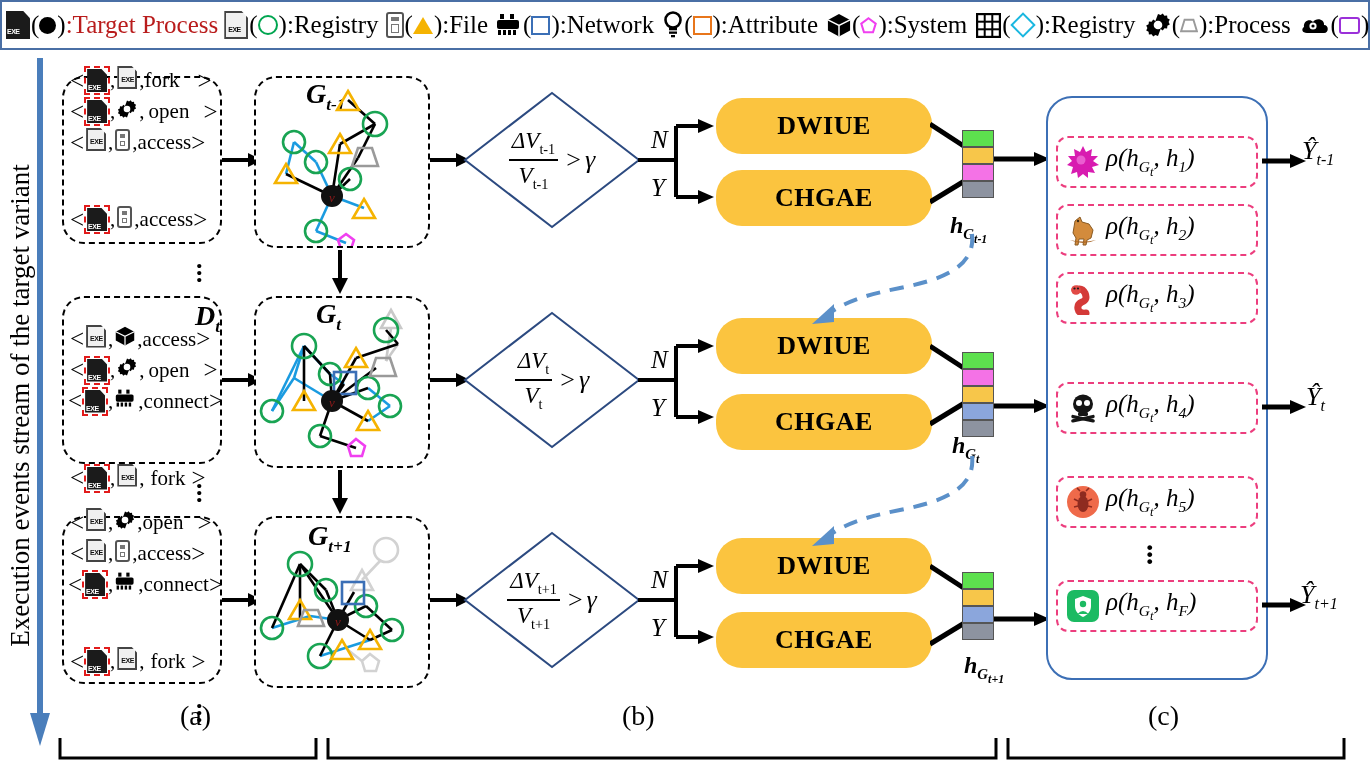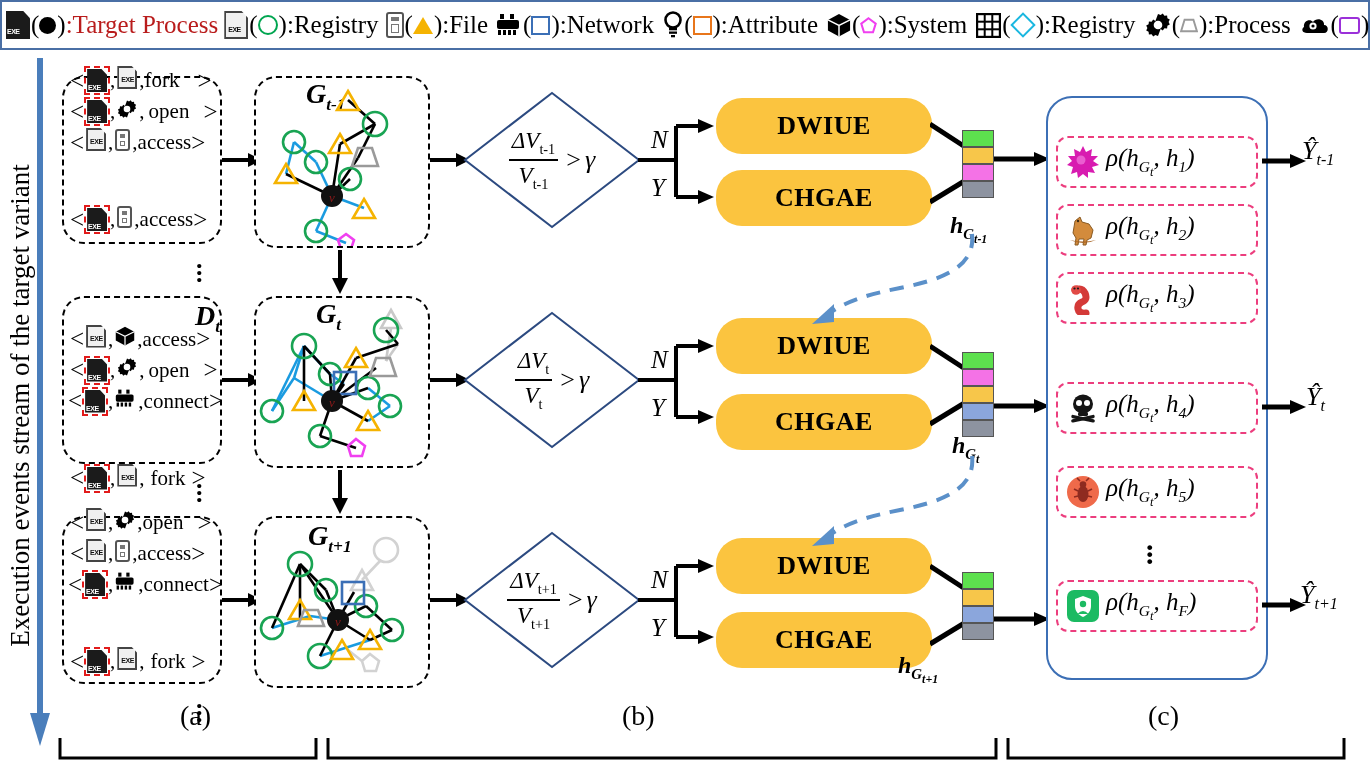--- a/index.html
+++ b/index.html
@@ -719,21 +719,21 @@
 <div class="hlabel" style="left:952px;top:432px;">
   <span>h</span><sub><span>G</span><sub style="font-size:0.8em;">t</sub></sub>
 </div>
 
 <div class="hvec" id="hv2" style="left:962px;top:572px;">
     <div style="background: rgb(93, 224, 78);"></div>
     <div style="background: rgb(247, 198, 74);"></div>
     <div style="background: rgb(139, 166, 220);"></div>
     <div style="background: rgb(141, 147, 160);"></div>
   </div>
-<div class="hlabel" style="left:898px;top:652px;">
+<div class="hlabel" style="left:964px;top:652px;">
   <span>h</span><sub><span>G</span><sub style="font-size:0.8em;">t+1</sub></sub>
 </div>
 
 <svg class="abs" style="left:994px;top:148px;" width="56" height="22">
     <line x1="0" y1="11" x2="42" y2="11" stroke="#000" stroke-width="5"></line>
     <polygon points="56,11 40,4 40,18" fill="#000"></polygon>
   </svg>
 <svg class="abs" style="left:994px;top:395px;" width="56" height="22">
     <line x1="0" y1="11" x2="42" y2="11" stroke="#000" stroke-width="5"></line>
     <polygon points="56,11 40,4 40,18" fill="#000"></polygon>
@@ -794,21 +794,21 @@
         <rect x="12" y="21" width="10" height="4" rx="1.6" fill="#151515"></rect>
         <circle cx="13" cy="12" r="3" fill="#fff"></circle>
         <circle cx="21" cy="12" r="3" fill="#fff"></circle>
         <rect x="5" y="26" width="24" height="3.4" rx="1.7" fill="#151515" transform="rotate(12 17 28)"></rect>
         <rect x="5" y="26" width="24" height="3.4" rx="1.7" fill="#151515" transform="rotate(-12 17 28)"></rect>
       </svg>
   </span>
   <span class="rtxt">ρ(<span class="mathit">h</span><sub><span class="mathit">G</span><sub style="font-size:.8em;">t</sub></sub>, <span class="mathit">h</span><sub>4</sub>)</span>
 </div>
 
-<div class="rrow" style="left:1056px;top:466px;width:202px;height:52px;">
+<div class="rrow" style="left:1056px;top:476px;width:202px;height:52px;">
   <span class="mico">
     <svg width="34" height="34" viewBox="0 0 34 34">
         <circle cx="17" cy="17" r="16" fill="#ef6a4a"></circle>
         <ellipse cx="17" cy="19" rx="5.5" ry="8" fill="#8e2b20"></ellipse>
         <circle cx="17" cy="9.5" r="3.3" fill="#8e2b20"></circle>
         <line x1="14" y1="6" x2="11" y2="3" stroke="#8e2b20" stroke-width="1.6"></line>
         <line x1="20" y1="6" x2="23" y2="3" stroke="#8e2b20" stroke-width="1.6"></line>
         <line x1="8" y1="14" x2="12" y2="16" stroke="#8e2b20" stroke-width="1.8"></line>
         <line x1="26" y1="14" x2="22" y2="16" stroke="#8e2b20" stroke-width="1.8"></line>
         <line x1="8" y1="22" x2="12" y2="21" stroke="#8e2b20" stroke-width="1.8"></line>

